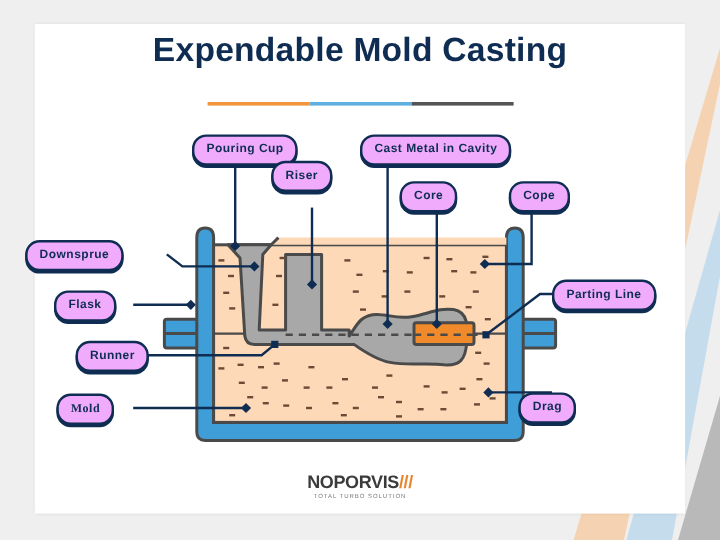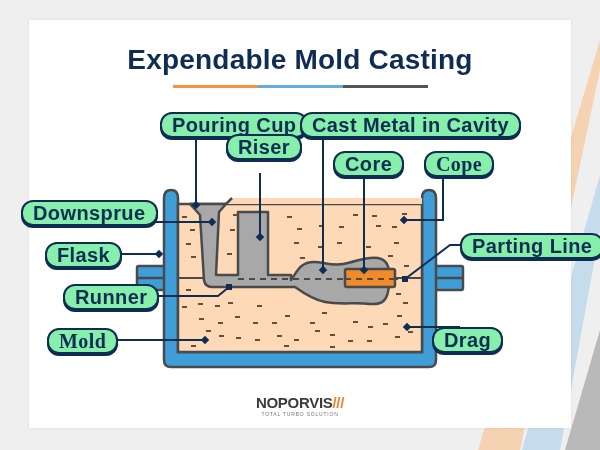--- a/index.html
+++ b/index.html
@@ -1,22 +1,22 @@
 <!DOCTYPE html>
 <html><head>
 <meta charset="utf-8">
 <style>
   html, body { margin:0; padding:0; }
   body { width:600px; height:450px; background:#efefef; position:relative; overflow:hidden; font-family:"Liberation Sans", sans-serif; }
   .bg-stripes { position:absolute; left:0; top:0; width:600px; height:450px; }
   .card { position:absolute; left:29px; top:20px; width:542px; height:408px; background:#ffffff; box-shadow:0 0 3px rgba(0,0,0,0.08); }
-  .title { position:absolute; left:0; top:44px; width:600px; text-align:center; font-weight:bold; font-size:28px; color:#0f2d52; letter-spacing:0.2px; }
+  .title { position:absolute; left:0; top:26px; width:600px; text-align:center; font-weight:bold; font-size:28px; color:#0f2d52; letter-spacing:0.2px; }
   .underline { position:absolute; top:85px; height:3px; }
   .diagram { position:absolute; left:0; top:0; width:600px; height:450px; }
-  .label { position:absolute; height:22px; line-height:22px; padding:0 10px; border:2px solid #0f2d52; border-radius:12px; background:#86efac; color:#0f2d52; font-weight:bold; font-size:20px; white-space:nowrap; box-shadow:0 2px 0 #0f2d52; box-sizing:content-box; letter-spacing:0.4px; }
+  .label { position:absolute; height:22px; line-height:22px; padding:0 10px; border:2px solid #0f2d52; border-radius:12px; background:#f0abfc; color:#0f2d52; font-weight:bold; font-size:10px; white-space:nowrap; box-shadow:0 2px 0 #0f2d52; box-sizing:content-box; letter-spacing:0.4px; }
   .logo { position:absolute; left:0; width:600px; text-align:center; }
   .logo-main { top:394px; font-weight:bold; font-size:15px; color:#3b3b3b; letter-spacing:-0.3px; }
   .logo-slash { color:#e8862f; }
   .logo-sub { top:411px; font-size:5px; color:#777; letter-spacing:0.8px; }
 </style>
 </head>
 <body>
 
 <svg class="bg-stripes" viewBox="0 0 600 450">
   <polygon points="600,40 600,70 520,450 478,450" fill="#f5d3b2"></polygon>
@@ -146,21 +146,21 @@
     <rect x="226" y="284" width="6" height="6"></rect>
     <rect x="404" y="324" width="6" height="6" transform="rotate(45 407 327)"></rect>
     <rect x="202" y="337" width="6" height="6" transform="rotate(45 205 340)"></rect>
   </g>
 </svg>
 
 <div class="label" style="left:160px;top:112px;">Pouring Cup</div>
 <div class="label" style="left:300px;top:112px;">Cast Metal in Cavity</div>
 <div class="label" style="left:226px;top:134px;">Riser</div>
 <div class="label" style="left:333px;top:151px;">Core</div>
-<div class="label" style="left:424px;top:151px;font-family:Liberation Serif, serif;">Cope</div>
+<div class="label" style="left:424px;top:151px;">Cope</div>
 <div class="label" style="left:21px;top:200px;">Downsprue</div>
 <div class="label" style="left:45px;top:242px;">Flask</div>
 <div class="label" style="left:460px;top:233px;">Parting Line</div>
 <div class="label" style="left:36px;top:284px;margin-left:27px;">Runner</div>
 <div class="label" style="left:432px;top:315px;margin-top:12px;">Drag</div>
 <div class="label" style="left:47px;top:328px;font-family:Liberation Serif, serif;">Mold</div>
 
 <div class="logo logo-main">
   <span>NOPORVIS</span><span class="logo-slash">///</span>
 </div>

